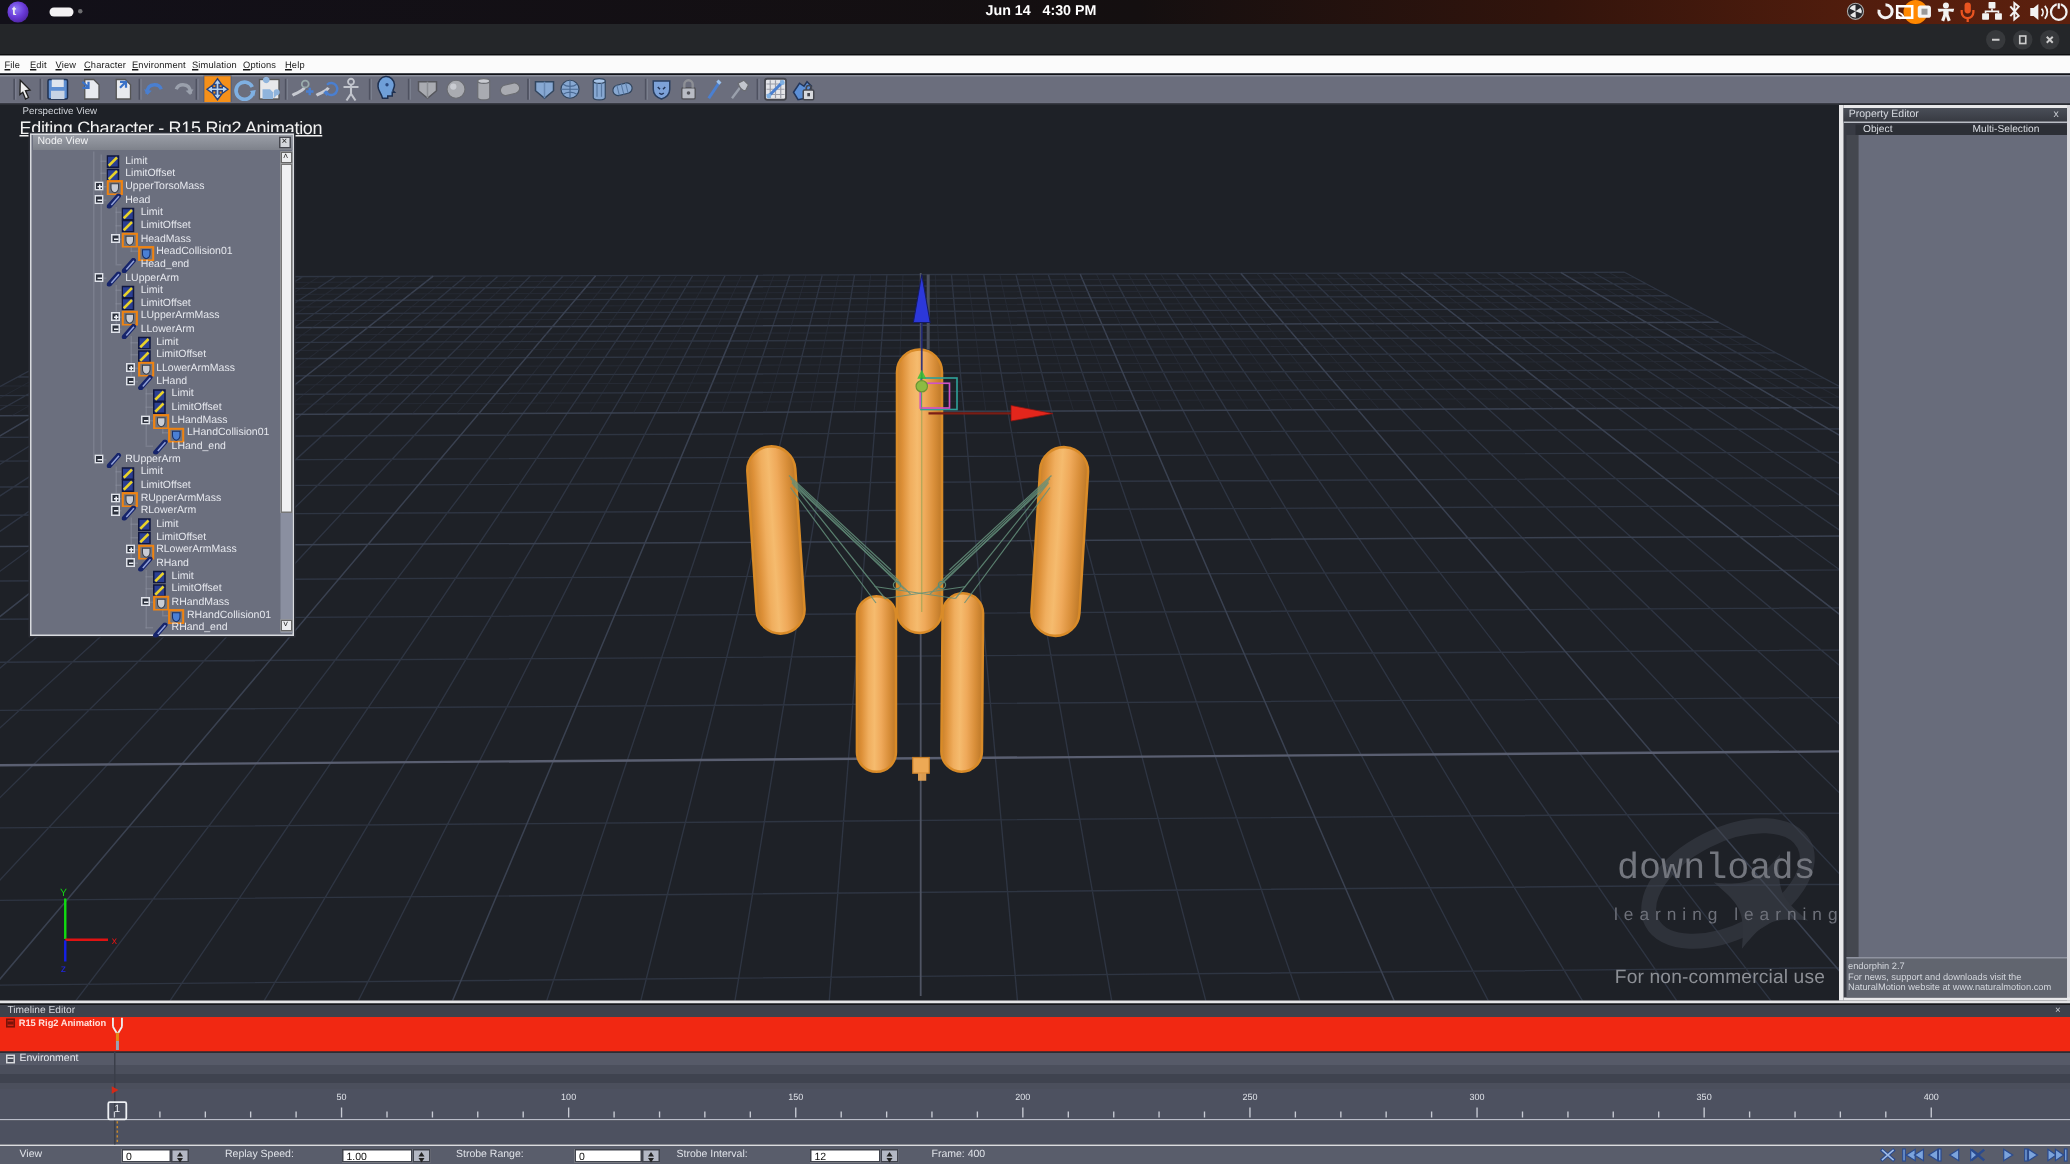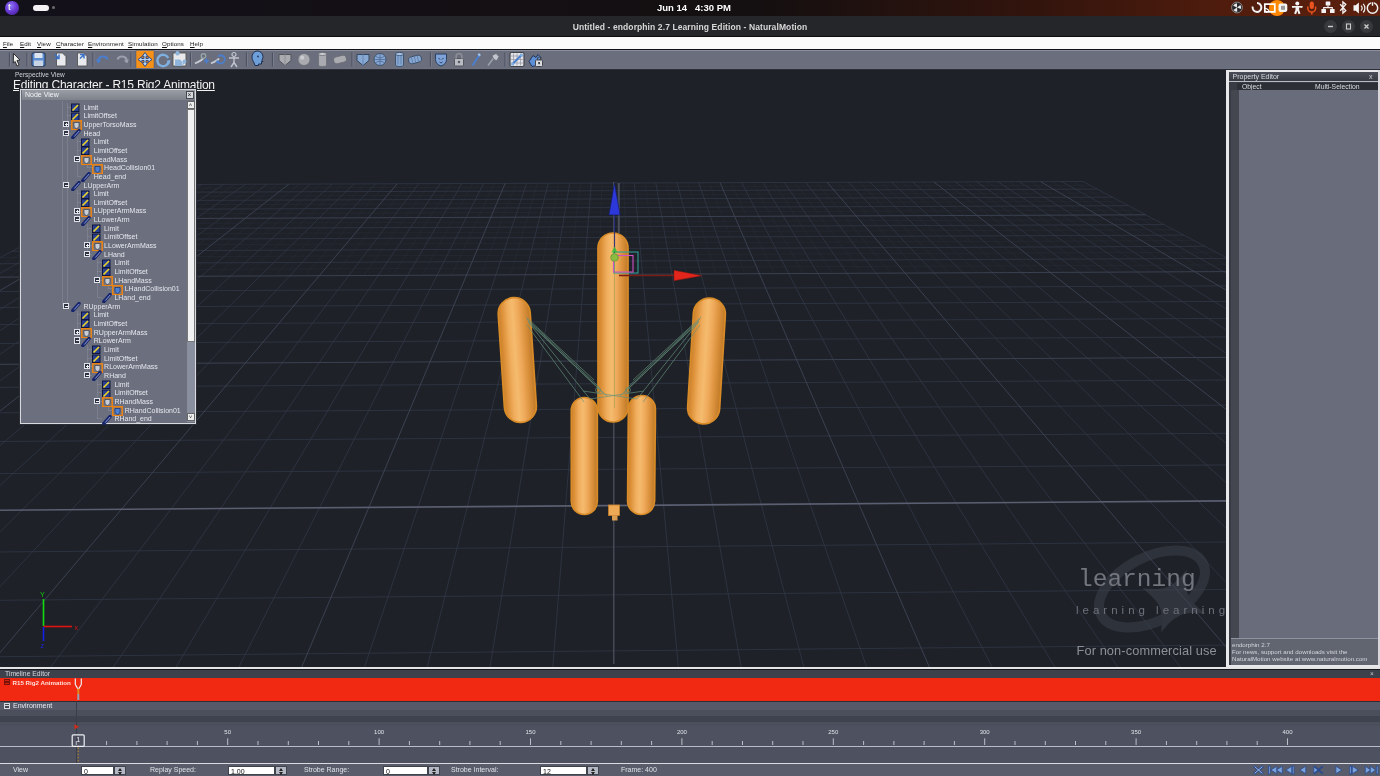--- a/index.html
+++ b/index.html
@@ -49,21 +49,20 @@
         </g>
   <g>
           <circle cx="144.5" cy="9" r="5.2" fill="none" stroke="#f2f2f2" stroke-width="1.5"></circle>
           <path d="M144.5 2.8v4.4" stroke="#50180b" stroke-width="2.6"></path>
           <path d="M144.5 3.2v3.6" stroke="#f2f2f2" stroke-width="1.5"></path>
         </g>
  </svg>
 </div>
 
 <div class="abs" style="left:0;top:15.5px;width:1380px;height:20.5px;background:#242629">
- <div class="abs" style="left:0;top:6px;width:1380px;text-align:center;color:#d8d8d8;font-size:8.5px;font-weight:bold;letter-spacing:0.1px">Untitled - endorphin 2.7 Learning Edition - NaturalMotion</div>
  <div class="abs" style="left:1324px;top:4px;width:13px;height:13px;border-radius:50%;background:#37393c"></div>
  <div class="abs" style="left:1342px;top:4px;width:13px;height:13px;border-radius:50%;background:#37393c"></div>
  <div class="abs" style="left:1360px;top:4px;width:13px;height:13px;border-radius:50%;background:#37393c"></div>
  <svg class="abs" style="left:1324px;top:4px" width="49" height="13" viewBox="0 0 49 13">
   <path d="M4 6.5h5" stroke="#ccc" stroke-width="1.4"></path>
   <rect x="22.5" y="4" width="4" height="5" fill="none" stroke="#ccc" stroke-width="1.1"></rect>
   <path d="M40.5 4.5l4 4m0-4l-4 4" stroke="#ccc" stroke-width="1.3"></path>
  </svg>
 </div>
 <div class="abs" style="left:0;top:36px;width:1380px;height:1px;background:#0c0d0f"></div>
@@ -303,21 +302,21 @@
 
 <path d="M43.5 529V556" stroke="#10dc10" stroke-width="1.6"></path>
 <path d="M43.5 556.5H72" stroke="#e01212" stroke-width="1.6"></path>
 <path d="M43.5 557V571" stroke="#1420e6" stroke-width="1.6"></path>
 <text x="40" y="527" font-size="7" fill="#14d014" font-family="Liberation Sans">Y</text>
 <text x="74.5" y="559.5" font-size="7" fill="#dc1414">x</text>
 <text x="40.5" y="578" font-size="7" fill="#2026e0">z</text>
 
 </svg>
 
-<div class="abs" style="left:1078px;top:566px;color:#73767e;font-family:'Liberation Mono',monospace;font-size:24.5px;letter-spacing:0px">learning</div>
+<div class="abs" style="left:1078px;top:566px;color:#73767e;font-family:'Liberation Mono',monospace;font-size:24.5px;letter-spacing:0px">downloads</div>
 <div class="abs" style="left:1076px;top:604px;white-space:nowrap;color:#6e717a;font-size:11.5px;letter-spacing:4px">learning learning</div>
 <div class="abs" style="left:1076.5px;top:642.5px;white-space:nowrap;color:#8d9096;font-size:12.8px;letter-spacing:0.1px">For non-commercial use</div>
 <div class="abs" style="left:15px;top:70.5px;color:#cfd2d8;font-size:6.5px">Perspective View</div>
 <div class="abs" style="left:13px;top:77.5px;color:#f2f2f2;font-size:12px;letter-spacing:-0.2px;text-decoration:underline">Editing Character - R15 Rig2 Animation</div>
 
 <div class="abs" style="left:20px;top:88.5px;width:176px;height:335px;background:#6b6f7e;border:1.5px solid #d8dade;box-shadow:0 0 0 1px #2a2d35"></div>
 <div class="abs" style="left:21.5px;top:90px;width:173px;height:10px;background:linear-gradient(#999da6,#7e828b);"></div>
 <div class="abs" style="left:25px;top:91.2px;color:#f2f3f5;font-size:7px">Node View</div>
 <div class="abs" style="left:185.5px;top:91px;width:8px;height:8px;background:#d5d8dd;border:0.8px solid #45474f;color:#222;font-size:6.5px;line-height:6.5px;text-align:center">×</div>
 <div class="abs" style="left:87.1px;top:163.7px;width:1px;height:4.0px;background:#9296a4;opacity:0.4"></div>

